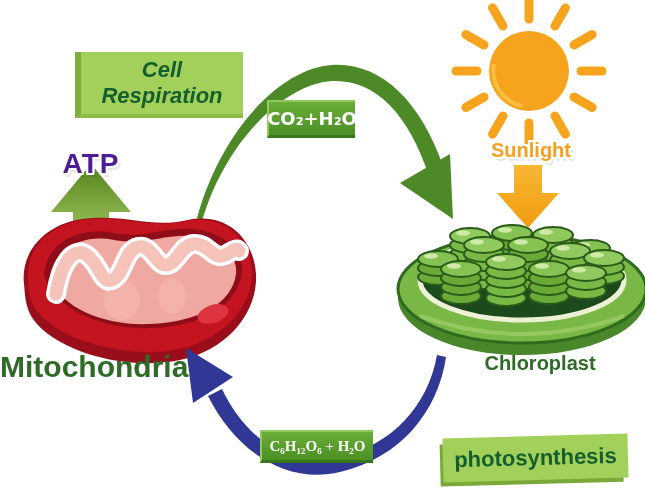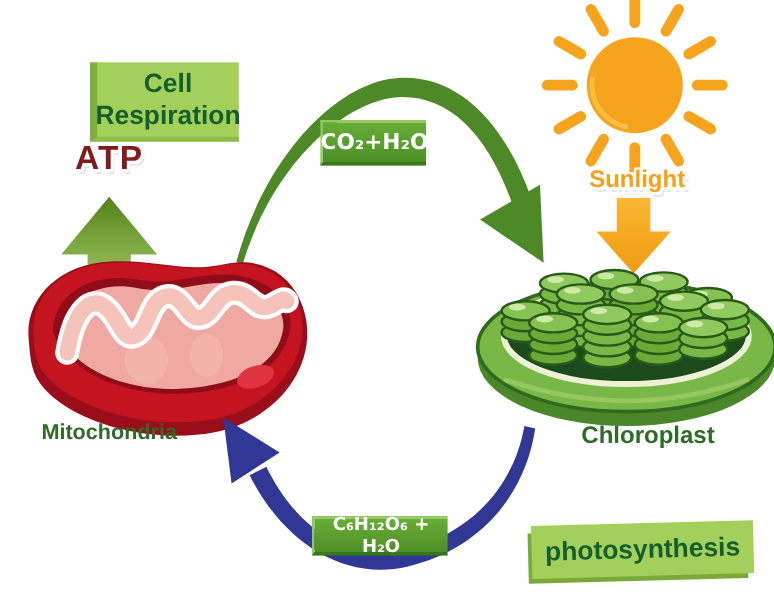--- a/index.html
+++ b/index.html
@@ -7,43 +7,43 @@
     position:relative;width:645px;height:500px;background:#ffffff;overflow:hidden;
     font-family:"Liberation Sans",sans-serif;font-weight:bold;
   }
   svg.art{position:absolute;left:0;top:0;}
   .lbl{position:absolute;font-weight:bold;white-space:pre-line;}
   .greenbox{
     background:#a2d05b;color:#145f2d;text-align:center;
     display:flex;align-items:center;justify-content:center;box-sizing:border-box;
   }
   .cellresp{
-    left:75px;top:52px;width:124px;height:66px;font-size:22px;line-height:1.18;
-    border-left:6px solid #7fae3e;border-bottom:4px solid #8cbb4a;
+    left:75px;top:52px;width:168px;height:66px;font-size:22px;line-height:1.18;
+    border-left:6px solid #7fae3e;border-bottom:4px solid #8cbb4a;font-style:italic;
   }
   .photo{
     left:443px;top:436px;width:185px;height:44px;font-size:22px;
     transform:rotate(-1.5deg);box-shadow:-4px 5px 0 -1px #7aa93a;
   }
   .formula{
     background:linear-gradient(#68ad37,#4c9026);color:#ffffff;text-align:center;
     border-top:2px solid #92ca60;border-left:2px solid #92ca60;border-bottom:3px solid #38761b;
     box-sizing:border-box;display:flex;align-items:center;justify-content:center;
     font-family:"DejaVu Sans",sans-serif;
   }
   .co2{left:267px;top:100px;width:88px;height:38px;font-size:18px;}
-  .glu{left:260px;top:430px;width:113px;height:33px;font-size:15px;}
+  .glu{left:260px;top:430px;width:113px;height:33px;font-size:15px;font-family:Liberation Serif, serif;}
   .outline{
     text-shadow:-2px -2px 0 #fff,0 -2px 0 #fff,2px -2px 0 #fff,-2px 0 0 #fff,
       2px 0 0 #fff,-2px 2px 0 #fff,0 2px 0 #fff,2px 2px 0 #fff,3px 4px 0 rgba(0,0,0,0.10);
   }
-  .atp{left:56px;top:116px;width:70px;font-size:28px;color:#7f1d1d;text-align:center;letter-spacing:1px;}
+  .atp{left:56px;top:148px;width:70px;font-size:28px;color:#4c1d95;text-align:center;letter-spacing:1px;}
   .sunlight{left:468px;top:139px;width:126px;font-size:20px;color:#f6a01b;text-align:center;}
   .organelle{color:#2e6b27;text-align:center;}
-  .mito{left:0px;top:350px;width:182px;font-size:18px;}
+  .mito{left:0px;top:350px;width:182px;font-size:30px;}
   .chloro{left:437px;top:352px;width:206px;font-size:20px;}
 </style>
 </head>
 <body>
 
 <div class="stage">
 
   <svg class="art" width="645" height="500" viewBox="0 0 645 500">
     <defs>
       <linearGradient id="ggreen" x1="0" y1="0" x2="0" y2="1">

